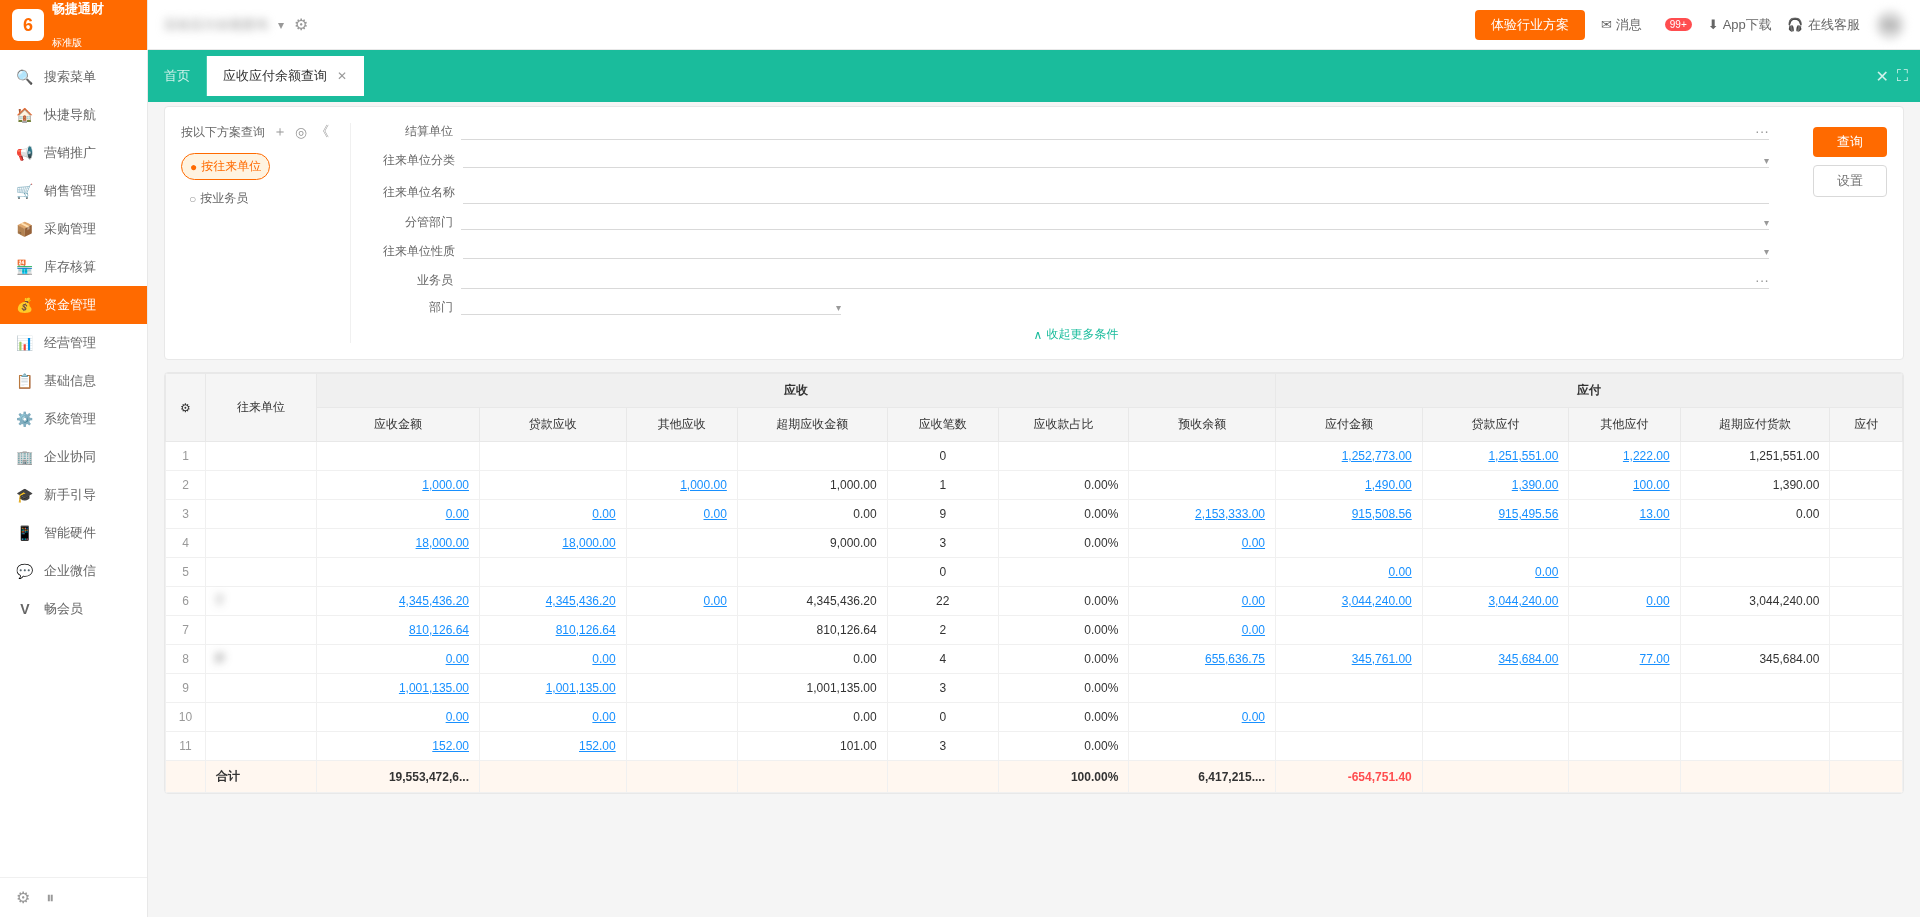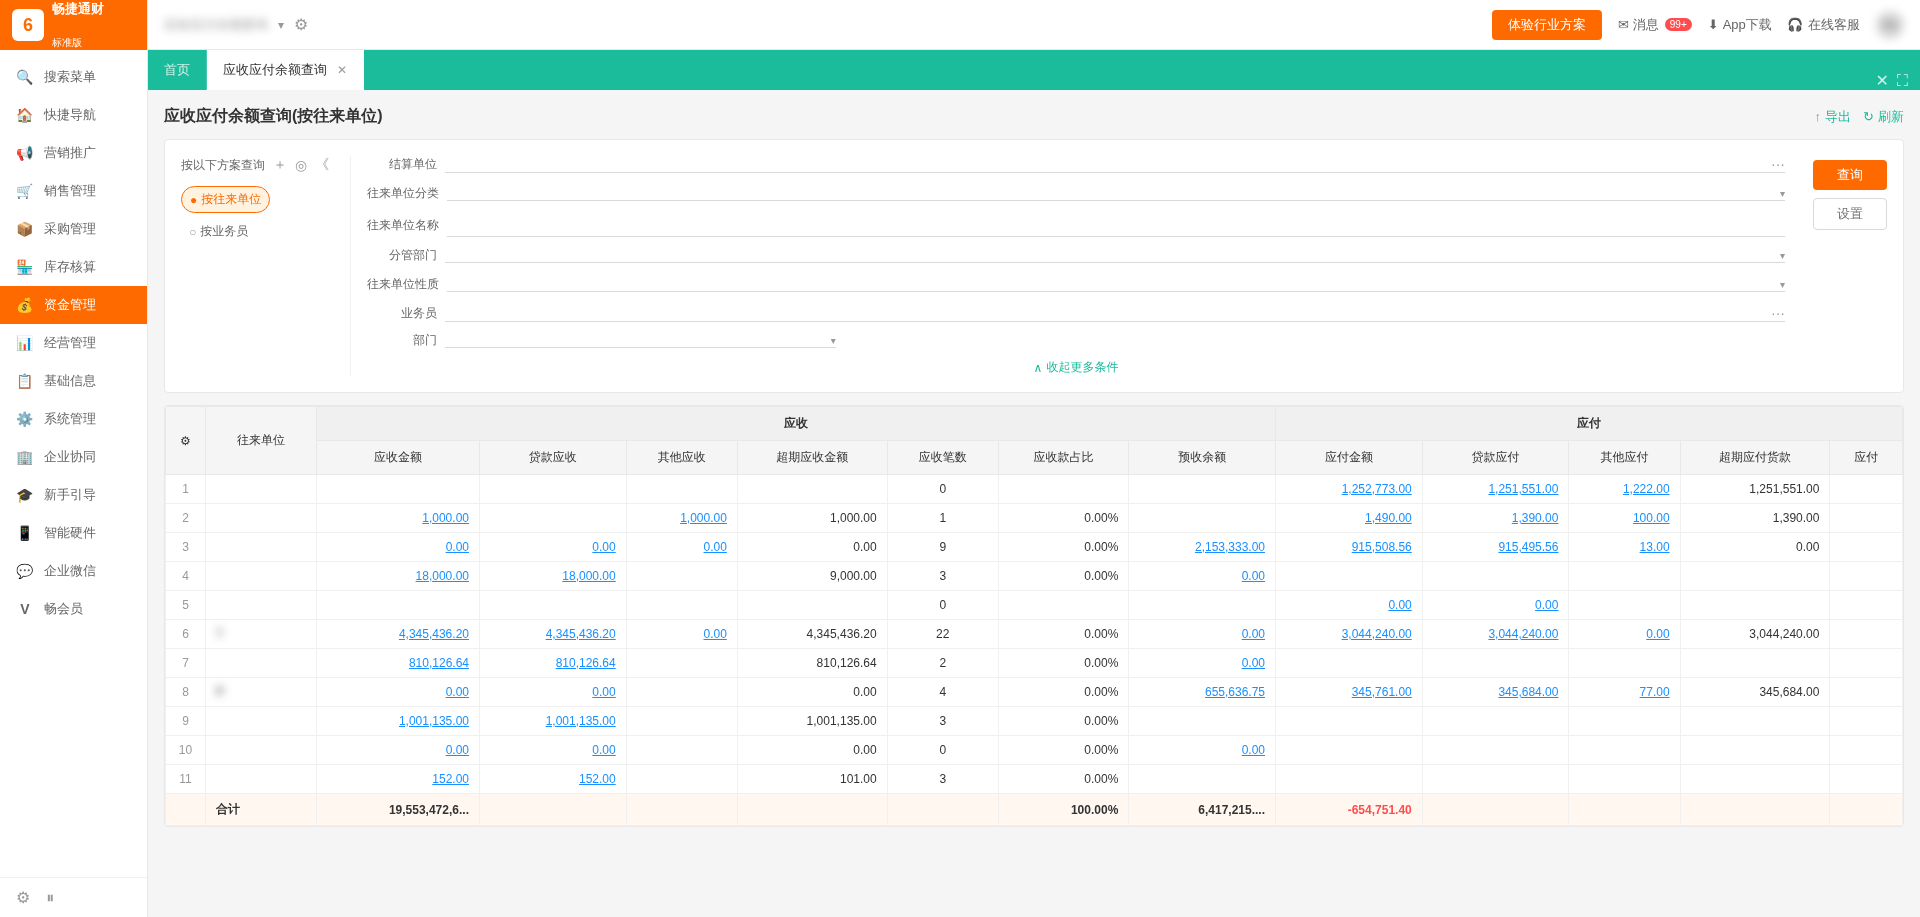--- a/index.html
+++ b/index.html
@@ -42,31 +42,31 @@
     .header-left { display: flex; align-items: center; gap: 10px; }
     .header-breadcrumb { color: #999; font-size: 13px; }
     .header-actions { display: flex; align-items: center; gap: 16px; }
     .header-btn-orange {
       background: #ff6a00; color: #fff; border: none; padding: 6px 16px;
       border-radius: 4px; cursor: pointer; font-size: 13px;
     }
     .header-icon-btn { color: #666; cursor: pointer; font-size: 13px; display: flex; align-items: center; gap: 4px; }
     .badge-red {
       background: #ff4d4f; color: #fff; border-radius: 10px; font-size: 10px;
-      padding: 1px 5px; min-width: 18px; text-align: center; margin-left: 2px;
+      padding: 1px 5px; min-width: 18px; text-align: center; margin-left: 19px;
     }
     .user-avatar {
       width: 28px; height: 28px; border-radius: 50%; background: #d9d9d9;
       display: flex; align-items: center; justify-content: center; font-size: 11px; color: #666;
     }
 
     
     .tab-bar {
-      position: fixed; left: 148px; right: 0; top: 50px; height: 40px;
-      background: #1abc9c; display: flex; align-items: flex-end; z-index: 98;
+      position: fixed; left: 148px; right: 0; top: 50px; height: 52px;
+      background: #1abc9c; display: flex; align-items: center; z-index: 98;
     }
     .tab-item {
       height: 40px; display: flex; align-items: center; padding: 0 16px;
       cursor: pointer; color: rgba(255,255,255,0.8); font-size: 13px; gap: 6px;
       border-right: 1px solid rgba(255,255,255,0.2);
     }
     .tab-item.home { background: transparent; }
     .tab-item.active { background: #fff; color: #333; }
     .tab-close { font-size: 12px; color: #999; margin-left: 4px; }
     .tab-bar-right {
@@ -281,36 +281,23 @@
   </div>
   <div class="tab-bar-right">
     <span class="tab-bar-icon">✕</span>
     <span class="tab-bar-icon">⛶</span>
   </div>
 </div>
 
 <div class="main-content">
   <div class="page-container">
 
-    <div class="page-header">
-      <h2 class="page-title">应收应付余额查询(按往来单位)</h2>
-      <div class="page-header-actions">
-        <div class="header-action-btn">
-          <span>↑</span>
-          <span>导出</span>
-        </div>
-        <div class="header-action-btn">
-          <span>↻</span>
-          <span>刷新</span>
-        </div>
-      </div>
-    </div>
 
     <div class="filter-panel">
-      <div style="display:flex; gap:16px;">
+      <div style="display:flex; gap:32px;">
 
         <div style="min-width:170px; border-right:1px solid #f0f0f0; padding-right:16px;">
           <div class="filter-top">
             <span class="filter-label">按以下方案查询</span>
             <span class="filter-icon-btn">＋</span>
             <span class="filter-icon-btn">◎</span>
             <span class="filter-icon-btn">《</span>
           </div>
           <div class="filter-view-options" style="flex-direction:column; align-items:flex-start; gap:6px;">
             <div class="filter-view-item active">

